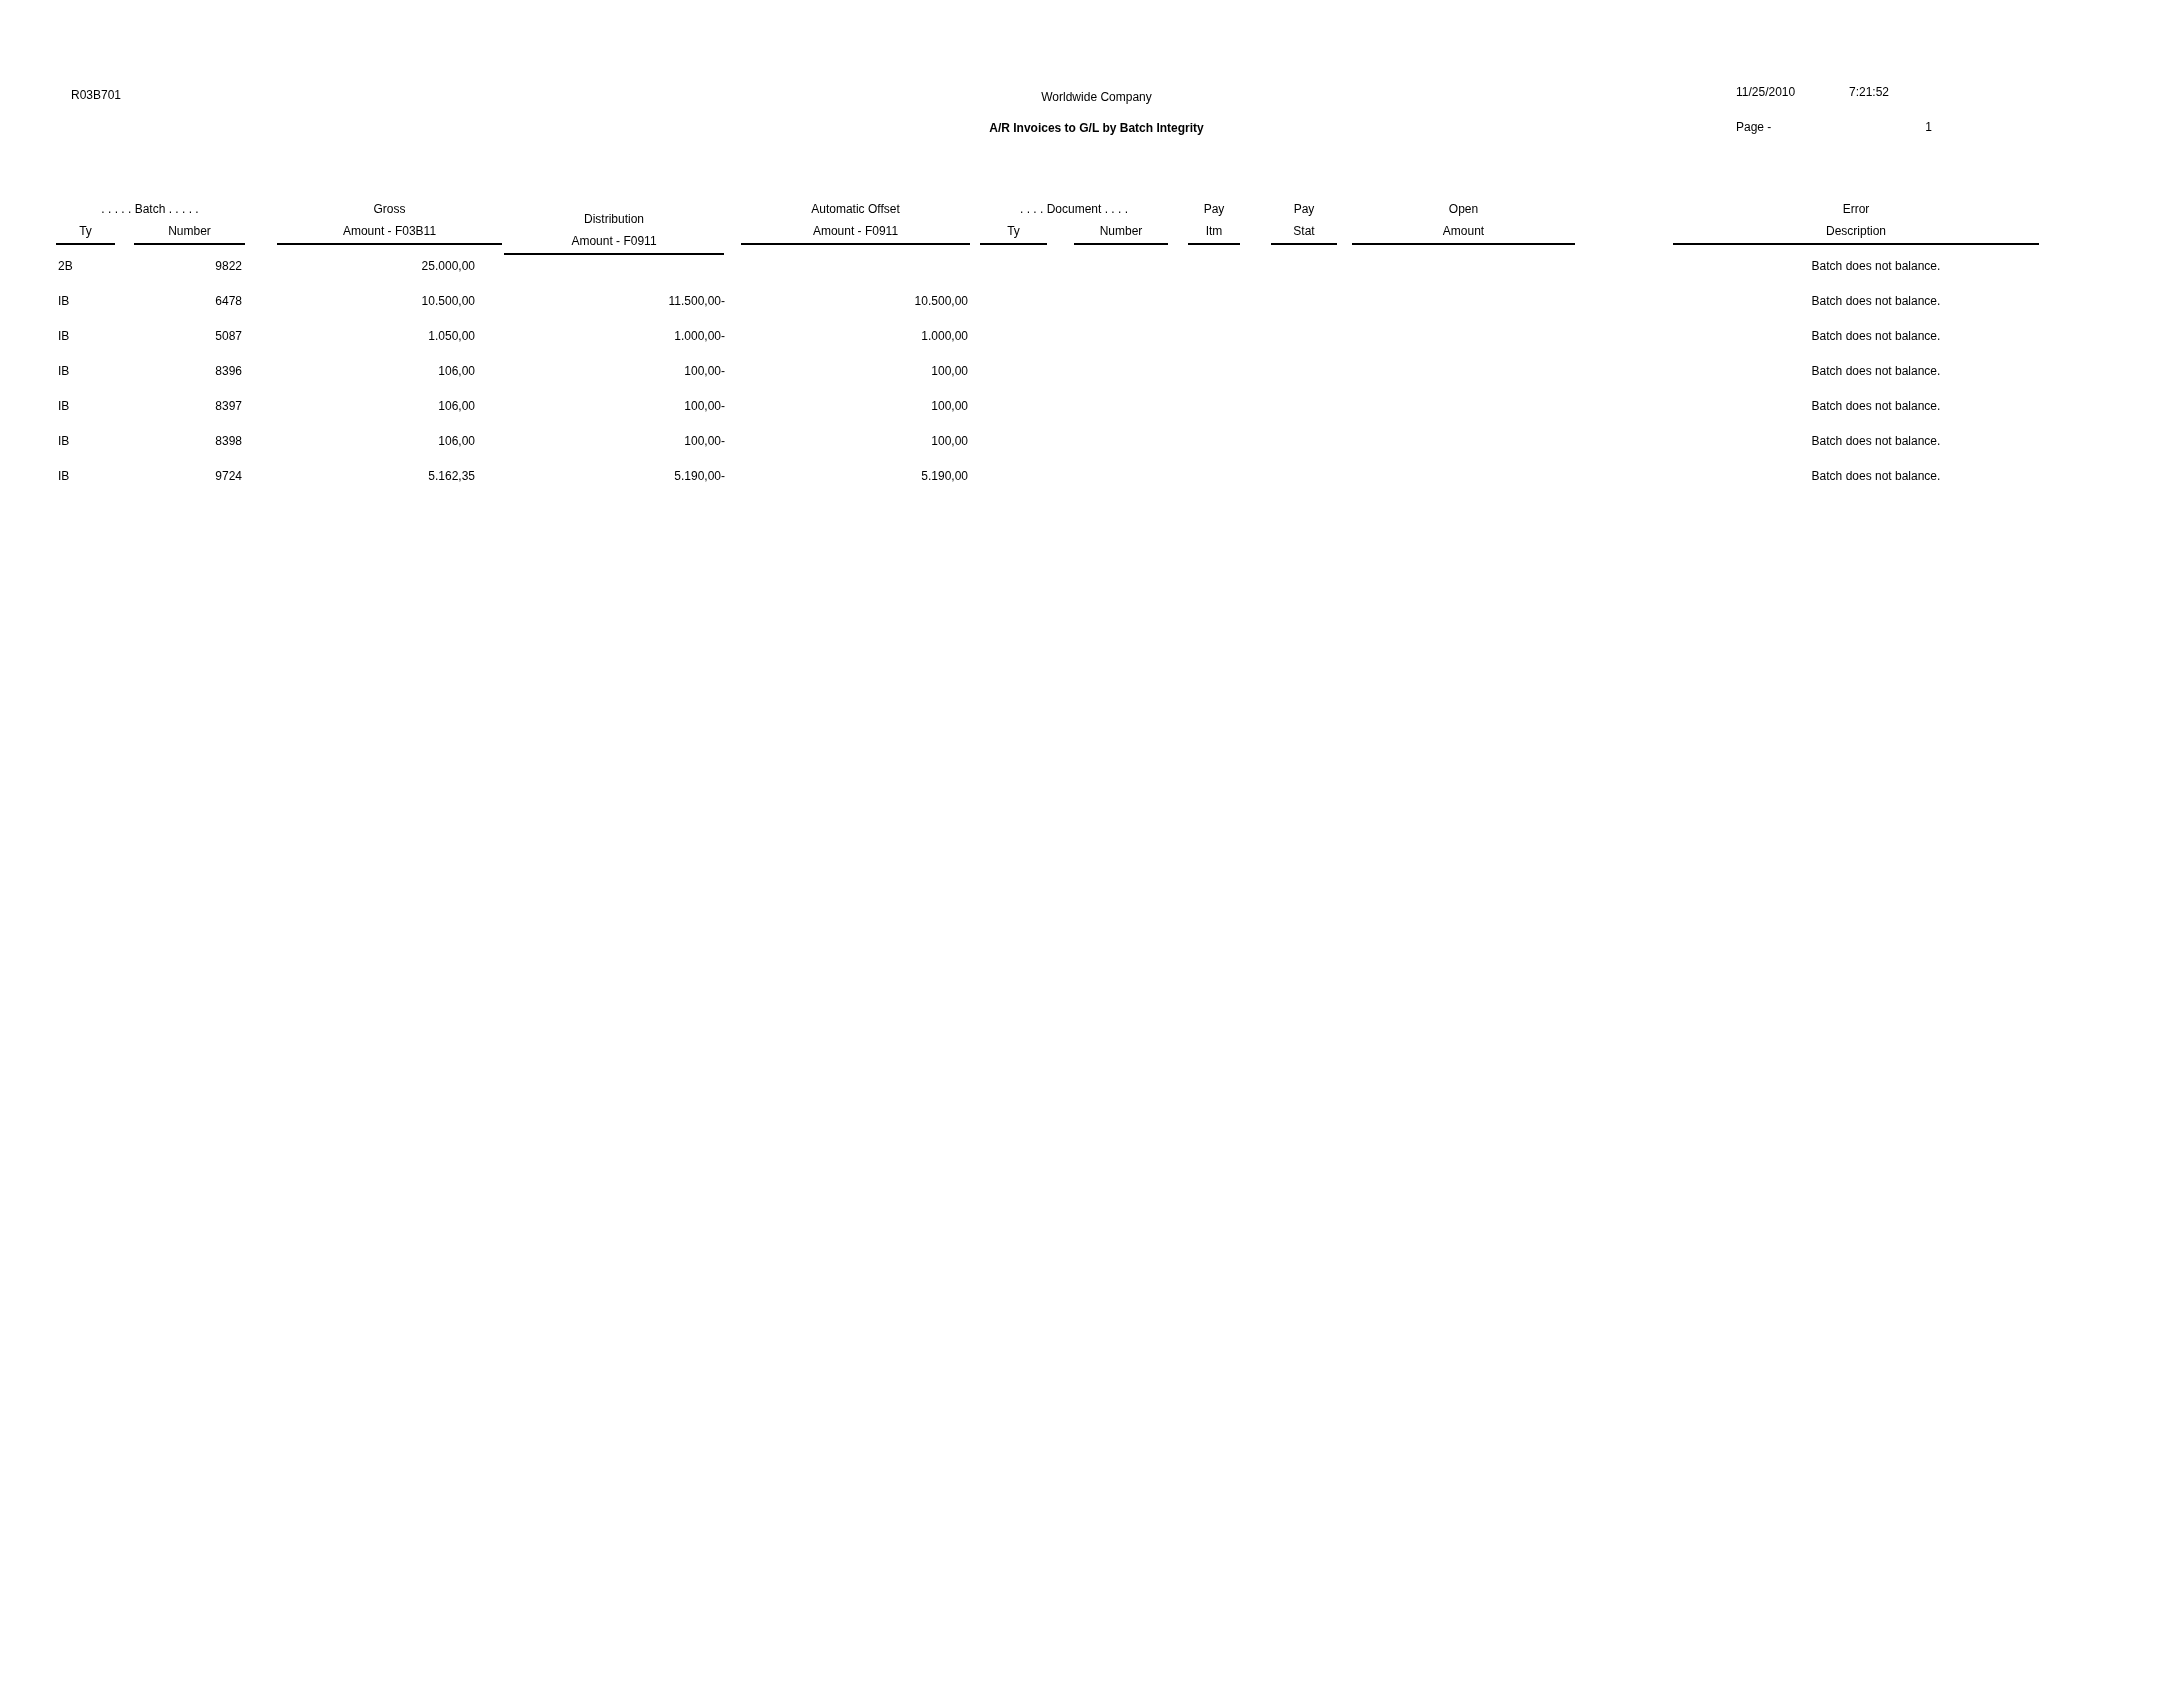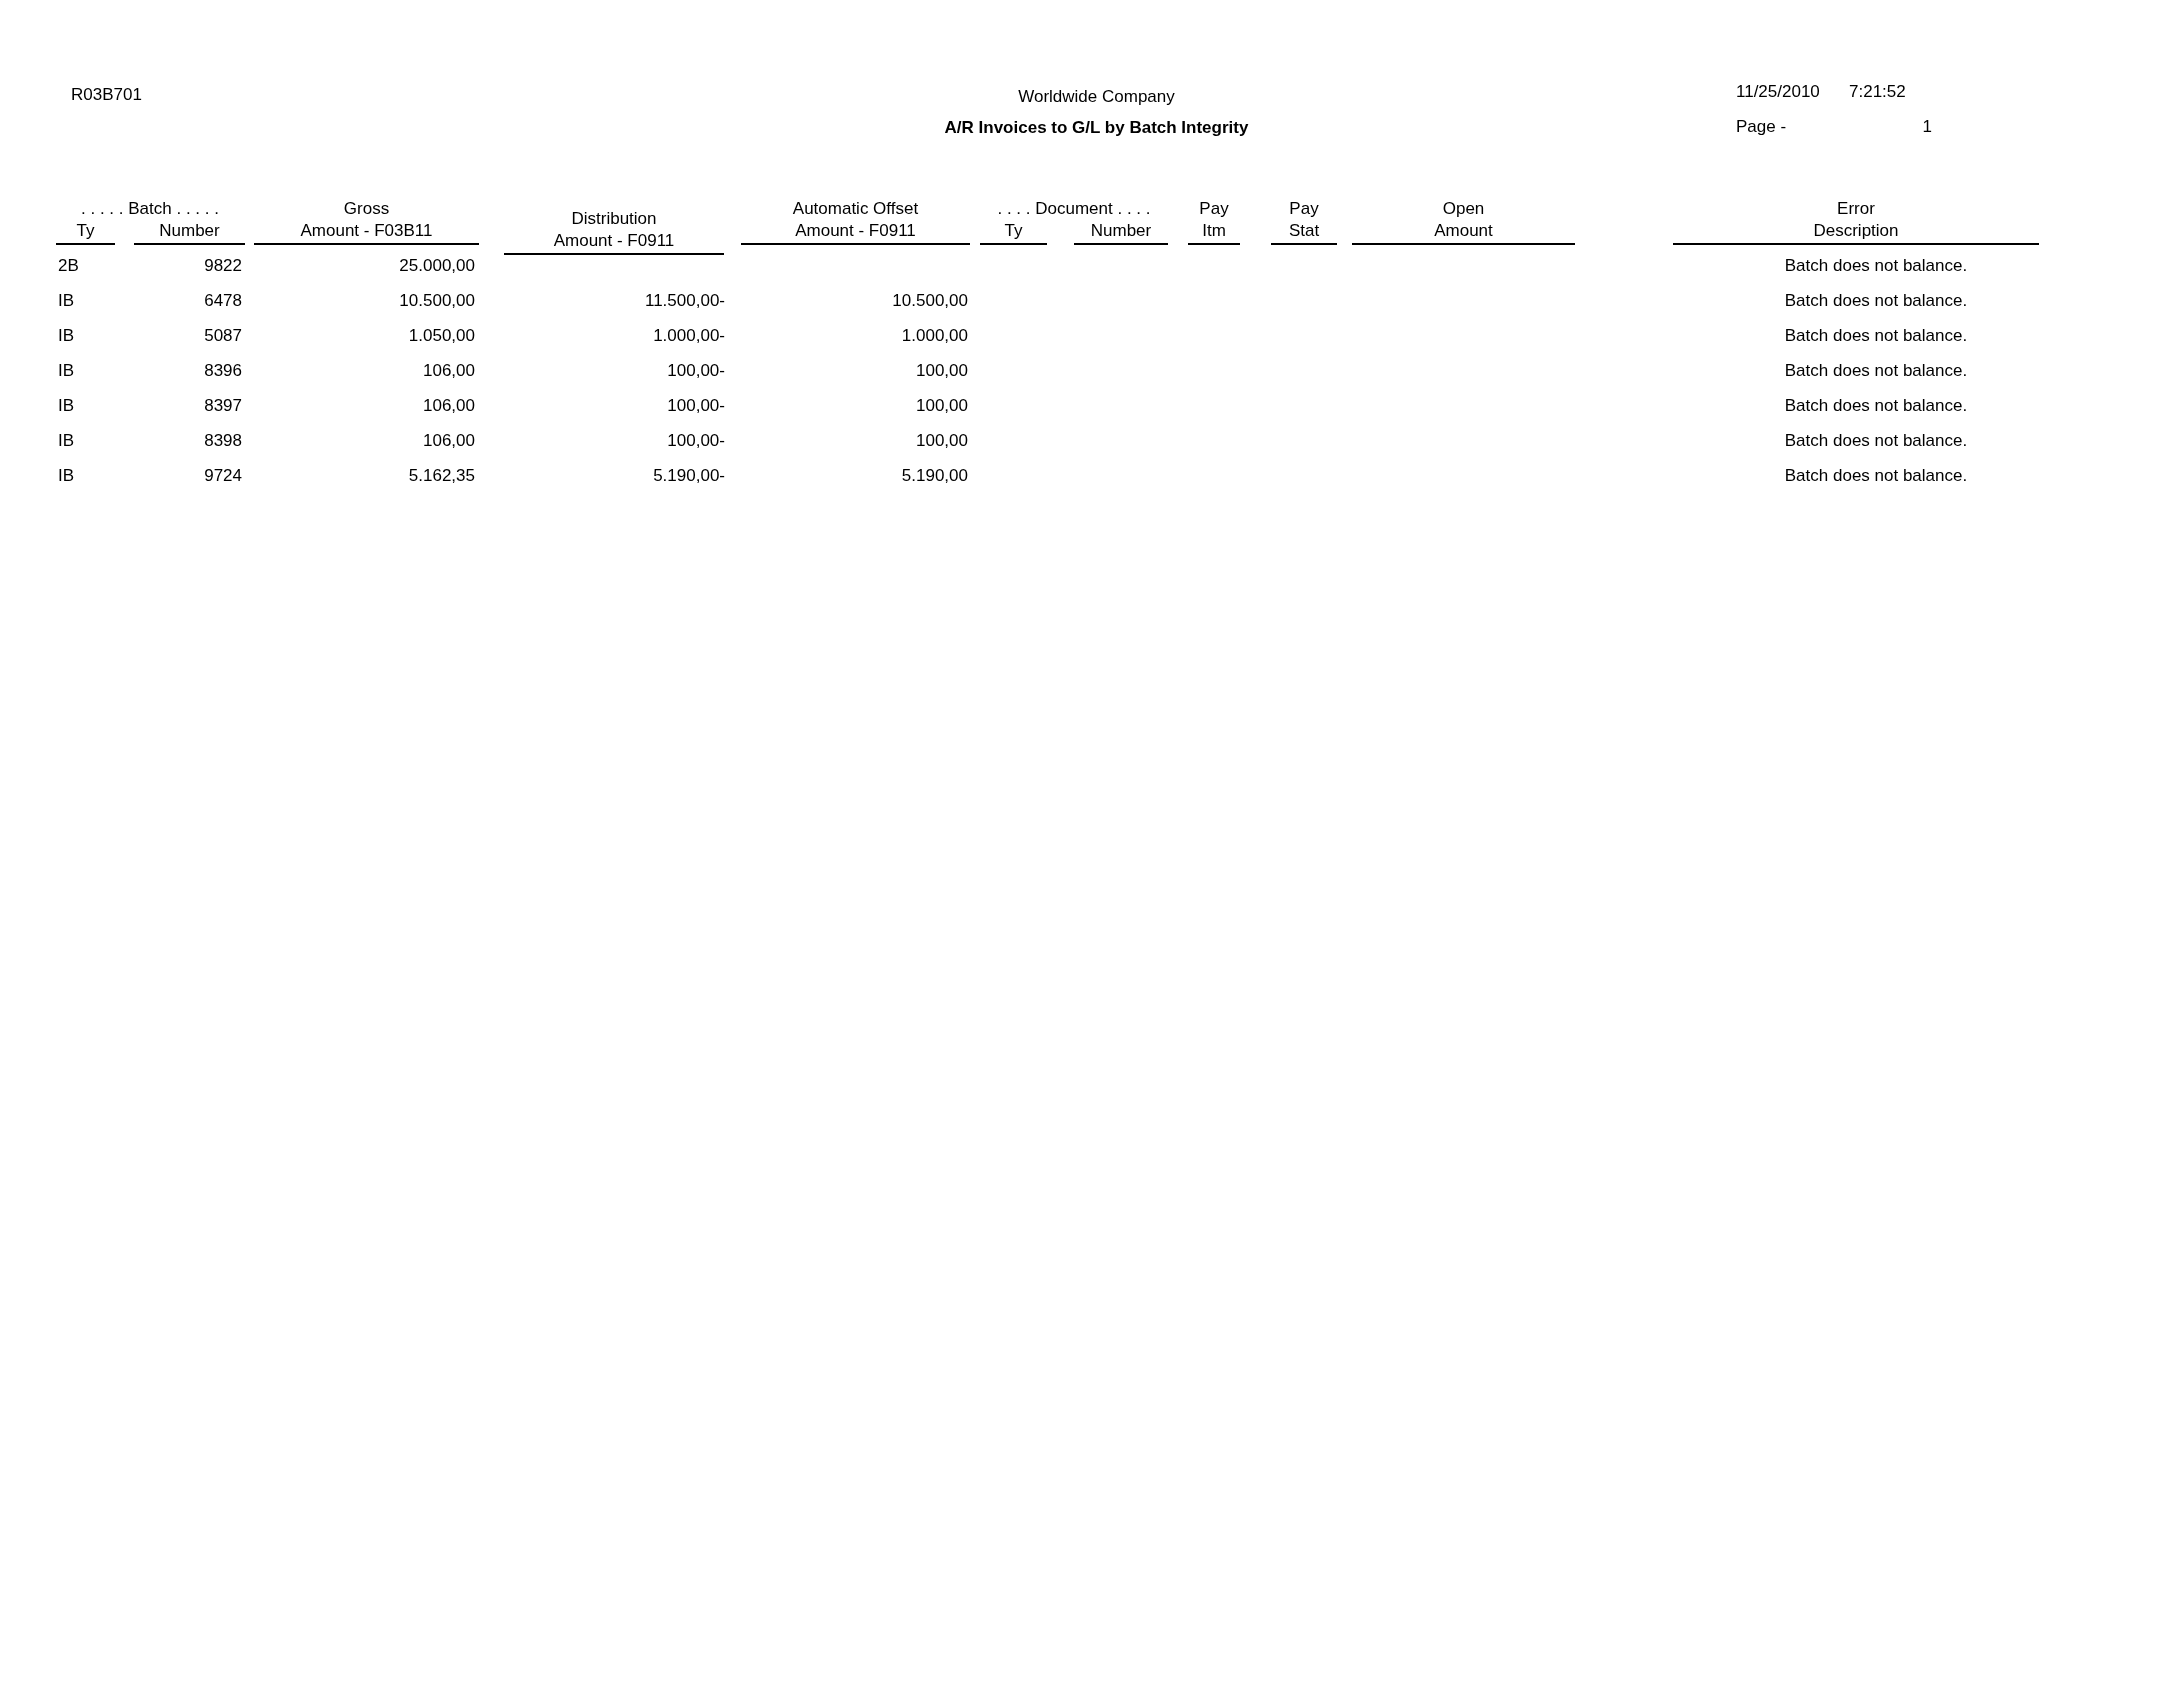--- a/index.html
+++ b/index.html
@@ -7,21 +7,21 @@
     padding: 0;
     background: #ffffff;
   }
   .page {
     position: relative;
     width: 2178px;
     height: 1683px;
     background: #ffffff;
     color: #000000;
     font-family: "Liberation Sans", sans-serif;
-    font-size: 17px;
+    font-size: 12px;
     overflow: hidden;
   }
   .abs {
     position: absolute;
     line-height: 20px;
     white-space: pre;
   }
   .center { text-align: center; }
 
   
@@ -35,21 +35,21 @@
 
   
   .hl1 { top: 199px; }
   .hl2 { top: 221px; }
 
   
   .hgb  { left: 56px;   width: 188px; }
   .hgd  { left: 980px;  width: 188px; }
   .hc1  { left: 56px;   width: 59px;  }
   .hc2  { left: 134px;  width: 111px; }
-  .hc3  { left: 254px;  width: 225px; }
+  .hc3  { left: 277px;  width: 225px; }
   .hc4  { left: 504px;  width: 220px; margin-top: 10px; }
   .hc5  { left: 741px;  width: 229px; text-align: center; }
   .hc6  { left: 980px;  width: 67px;  }
   .hc7  { left: 1074px; width: 94px;  }
   .hc8  { left: 1188px; width: 52px;  }
   .hc9  { left: 1271px; width: 66px;  }
   .hc10 { left: 1352px; width: 223px; }
   .hc11 { left: 1673px; width: 366px; }
 
   

